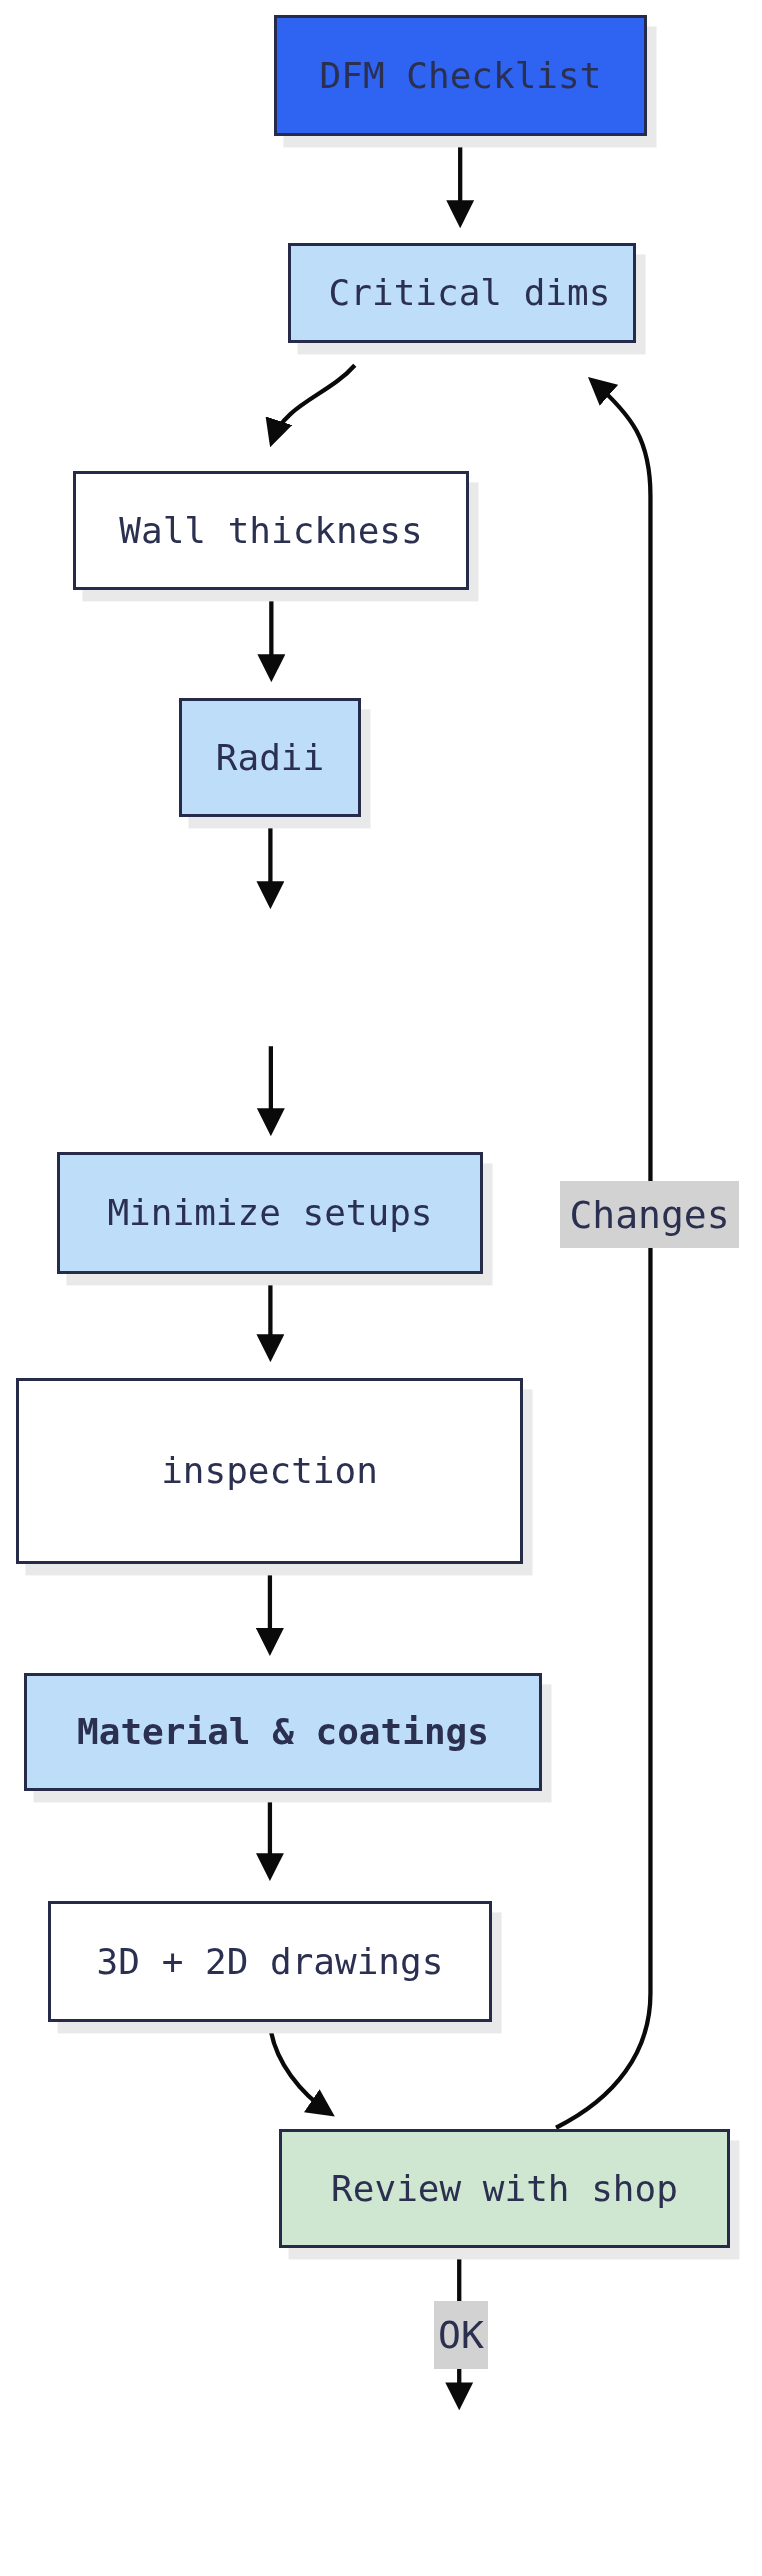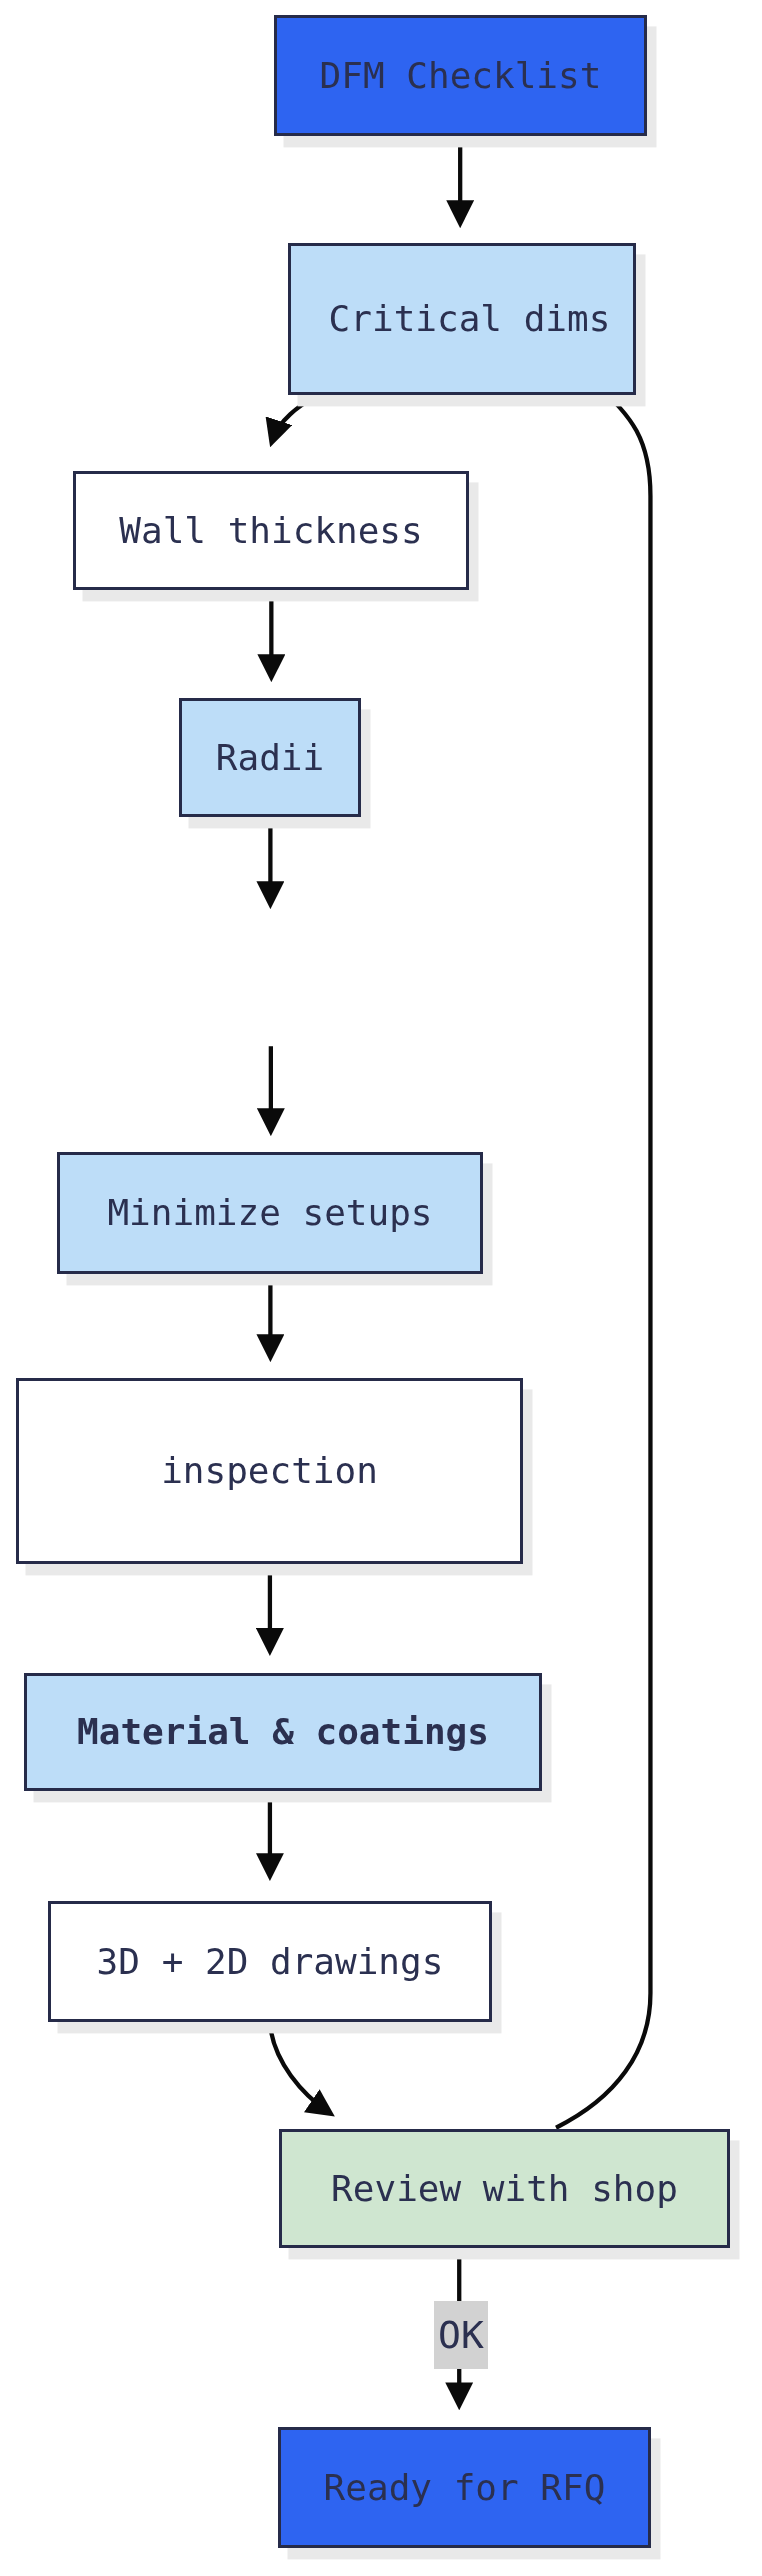--- a/index.html
+++ b/index.html
@@ -72,21 +72,21 @@
     <path class="link" marker-end="url(#arrow)" d="M 283 1880 L 283 1965"></path>
     <path class="link" marker-end="url(#arrow)" d="M 283 2122 C 287 2162, 317 2196, 345 2215"></path>
     <path class="link" marker-end="url(#arrow)" d="M 583 2231 C 645 2200, 682 2152, 682 2090 L 682 520 C 682 462, 663 436, 622 400"></path>
     <path class="link" marker-end="url(#arrow)" d="M 481.5 2358 L 481.5 2520"></path>
   </svg>
 
   <div class="node fill-blue" style="left:274px;top:15.3px;width:373px;height:121px;">
     <span class="line">DFM Checklist</span>
   </div>
 
-  <div class="node fill-lightblue" style="left:288px;top:243px;width:348px;height:152px;padding-left:15px;">
+  <div class="node fill-lightblue" style="left:288px;top:243px;width:348px;height:100px;padding-left:15px;">
     <span class="line">Critical dims</span>
   </div>
 
   <div class="node" style="left:73px;top:471px;width:396px;height:119px;">
     <span class="line">Wall thickness</span>
   </div>
 
   <div class="node fill-lightblue" style="left:179px;top:698px;width:182px;height:119px;">
     <span class="line">Radii</span>
   </div>
@@ -105,23 +105,23 @@
   </div>
 
   <div class="node" style="left:48px;top:1901px;width:444px;height:121px;">
     <span class="line">3D + 2D drawings</span>
   </div>
 
   <div class="node fill-green" style="left:234px;top:2129px;width:451px;height:119px;">
     <span class="line">Review with shop</span>
   </div>
 
-  <div class="node fill-blue" style="left:278px;top:2427px;width:373px;height:121px;">
-    <span class="line">Ready for RFQ</span>
+
+  <div class="edge-label" style="left:560px;top:1181px;width:179px;height:67px;">
+    <span>Changes</span>
   </div>
-
 
   <div class="edge-label" style="left:434px;top:2301px;width:54px;height:68px;">
     <span>OK</span>
   </div>
 
 </div>
 
 
 </body></html>

